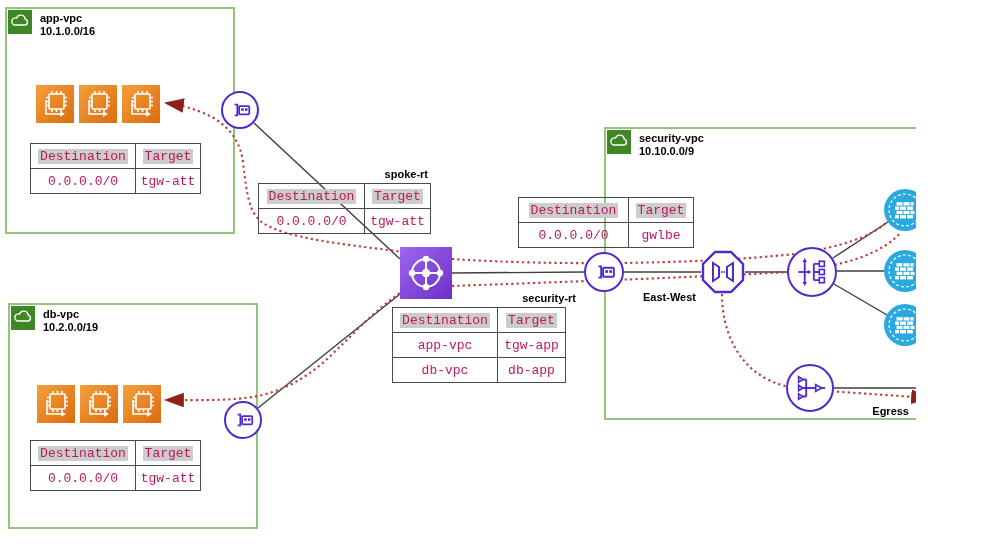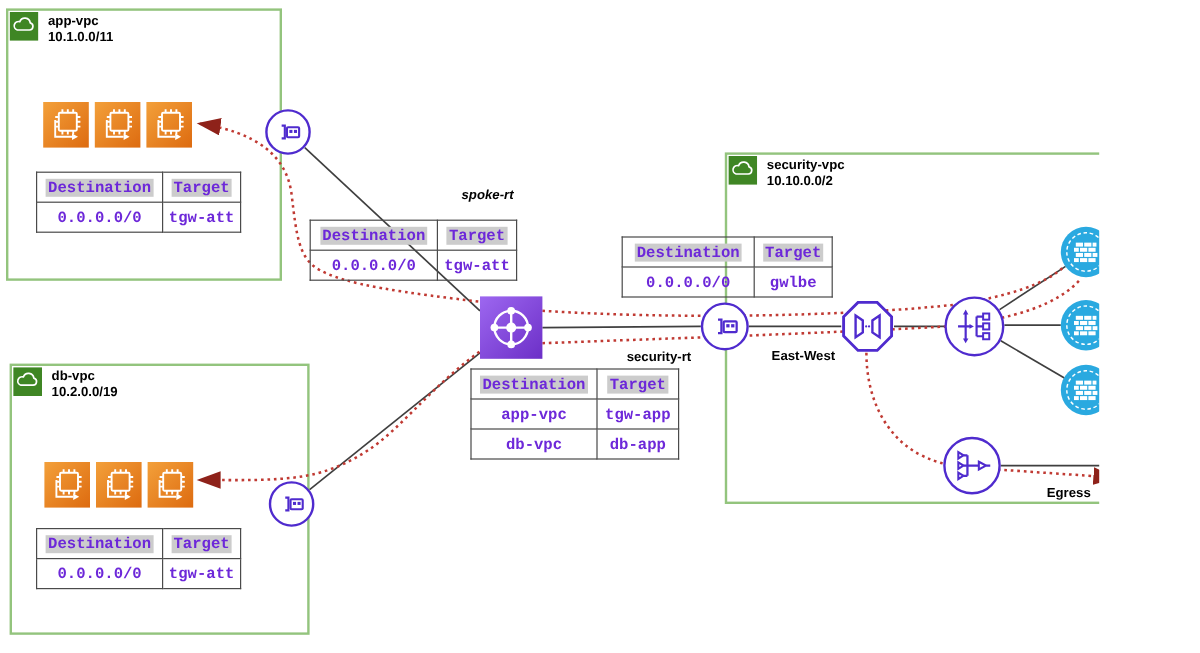--- a/index.html
+++ b/index.html
@@ -4,21 +4,21 @@
 <style>
   html,body{margin:0;padding:0;background:#fff;}
   #canvas{position:relative;width:916px;height:544px;background:#fff;overflow:hidden;
           font-family:"Liberation Sans",sans-serif;}
   
   .vpc{position:absolute;border:2px solid #93C47D;box-sizing:border-box;background:transparent;z-index:1;}
   .badge{position:absolute;left:1px;top:1px;width:24px;height:24px;}
   .vlab{position:absolute;left:33px;top:3px;font:bold 11px/13px "Liberation Sans",sans-serif;color:#000;}
   
   .rt{position:absolute;border-collapse:collapse;z-index:3;background:transparent;
-      font-family:"Liberation Mono","DejaVu Sans Mono",monospace;font-size:13px;color:#6d28d9;font-weight:bold;}
+      font-family:"Liberation Mono","DejaVu Sans Mono",monospace;font-size:13px;color:#be185d;}
   .rt td{border:1px solid #4a4a4a;text-align:center;padding:0 2px;height:24px;}
   .rt tr.hd span{background:#ccc;padding:0 2px;}
   .tlabel{position:absolute;font:bold 11px "Liberation Sans",sans-serif;color:#000;
           text-align:right;z-index:3;}
   .flabel{position:absolute;font:bold 11px "Liberation Sans",sans-serif;color:#000;
           text-align:right;z-index:3;}
   
   .ec2{position:absolute;width:38px;height:38px;z-index:4;
        background:linear-gradient(135deg,#F3A03A 0%,#DD6B10 100%);}
   .tgw{position:absolute;left:400px;top:247px;width:52px;height:52px;z-index:4;
@@ -35,21 +35,21 @@
 
 <div id="canvas">
 
   <div class="vpc" style="left:5px;top:7px;width:230px;height:227px;">
     <svg class="badge" viewBox="0 0 24 24">
       <rect width="24" height="24" fill="#3F8624"></rect>
       <path d="M6.4,15 h10.2 a3,3 0 0 0 .6,-5.9 4.5,4.5 0 0 0 -8.7,-1 3.5,3.5 0 0 0 -2.1,6.9 z" fill="none" stroke="#fff" stroke-width="1.4" stroke-linejoin="round"></path>
     </svg>
     <div class="vlab">
       <div>app-vpc</div>
-      <div>10.1.0.0/11</div>
+      <div>10.1.0.0/16</div>
     </div>
   </div>
 
   <div class="vpc" style="left:8px;top:303px;width:250px;height:226px;">
     <svg class="badge" viewBox="0 0 24 24">
       <rect width="24" height="24" fill="#3F8624"></rect>
       <path d="M6.4,15 h10.2 a3,3 0 0 0 .6,-5.9 4.5,4.5 0 0 0 -8.7,-1 3.5,3.5 0 0 0 -2.1,6.9 z" fill="none" stroke="#fff" stroke-width="1.4" stroke-linejoin="round"></path>
     </svg>
     <div class="vlab">
       <div>db-vpc</div>
@@ -57,21 +57,21 @@
     </div>
   </div>
 
   <div class="vpc" style="left:604px;top:127px;width:364px;height:293px;">
     <svg class="badge" viewBox="0 0 24 24">
       <rect width="24" height="24" fill="#3F8624"></rect>
       <path d="M6.4,15 h10.2 a3,3 0 0 0 .6,-5.9 4.5,4.5 0 0 0 -8.7,-1 3.5,3.5 0 0 0 -2.1,6.9 z" fill="none" stroke="#fff" stroke-width="1.4" stroke-linejoin="round"></path>
     </svg>
     <div class="vlab">
       <div>security-vpc</div>
-      <div>10.10.0.0/2</div>
+      <div>10.10.0.0/9</div>
     </div>
   </div>
 
   <svg id="wires" width="1000" height="544">
     <defs>
       <marker id="arr" markerWidth="10" markerHeight="8" refX="8.5" refY="3.5" orient="auto">
         <path d="M0,0 L9.5,3.5 L0,7 Z" fill="#8E221A"></path>
       </marker>
     </defs>
 
@@ -123,21 +123,21 @@
       <td><span>Destination</span></td>
       <td><span>Target</span></td>
     </tr>
     <tr>
       <td>0.0.0.0/0</td>
       <td>tgw-att</td>
     </tr>
   </tbody>
     </table>
 
-  <div class="tlabel" style="left:258px;top:157px;width:170px;font-style:italic;">spoke-rt</div>
+  <div class="tlabel" style="left:258px;top:168px;width:170px;">spoke-rt</div>
   <table class="rt" style="left:258px;top:183px;">
     <colgroup>
         <col style="width:106px">
         <col style="width:66px">
       </colgroup>
     <tbody>
         <tr class="hd">
       <td><span>Destination</span></td>
       <td><span>Target</span></td>
     </tr>

